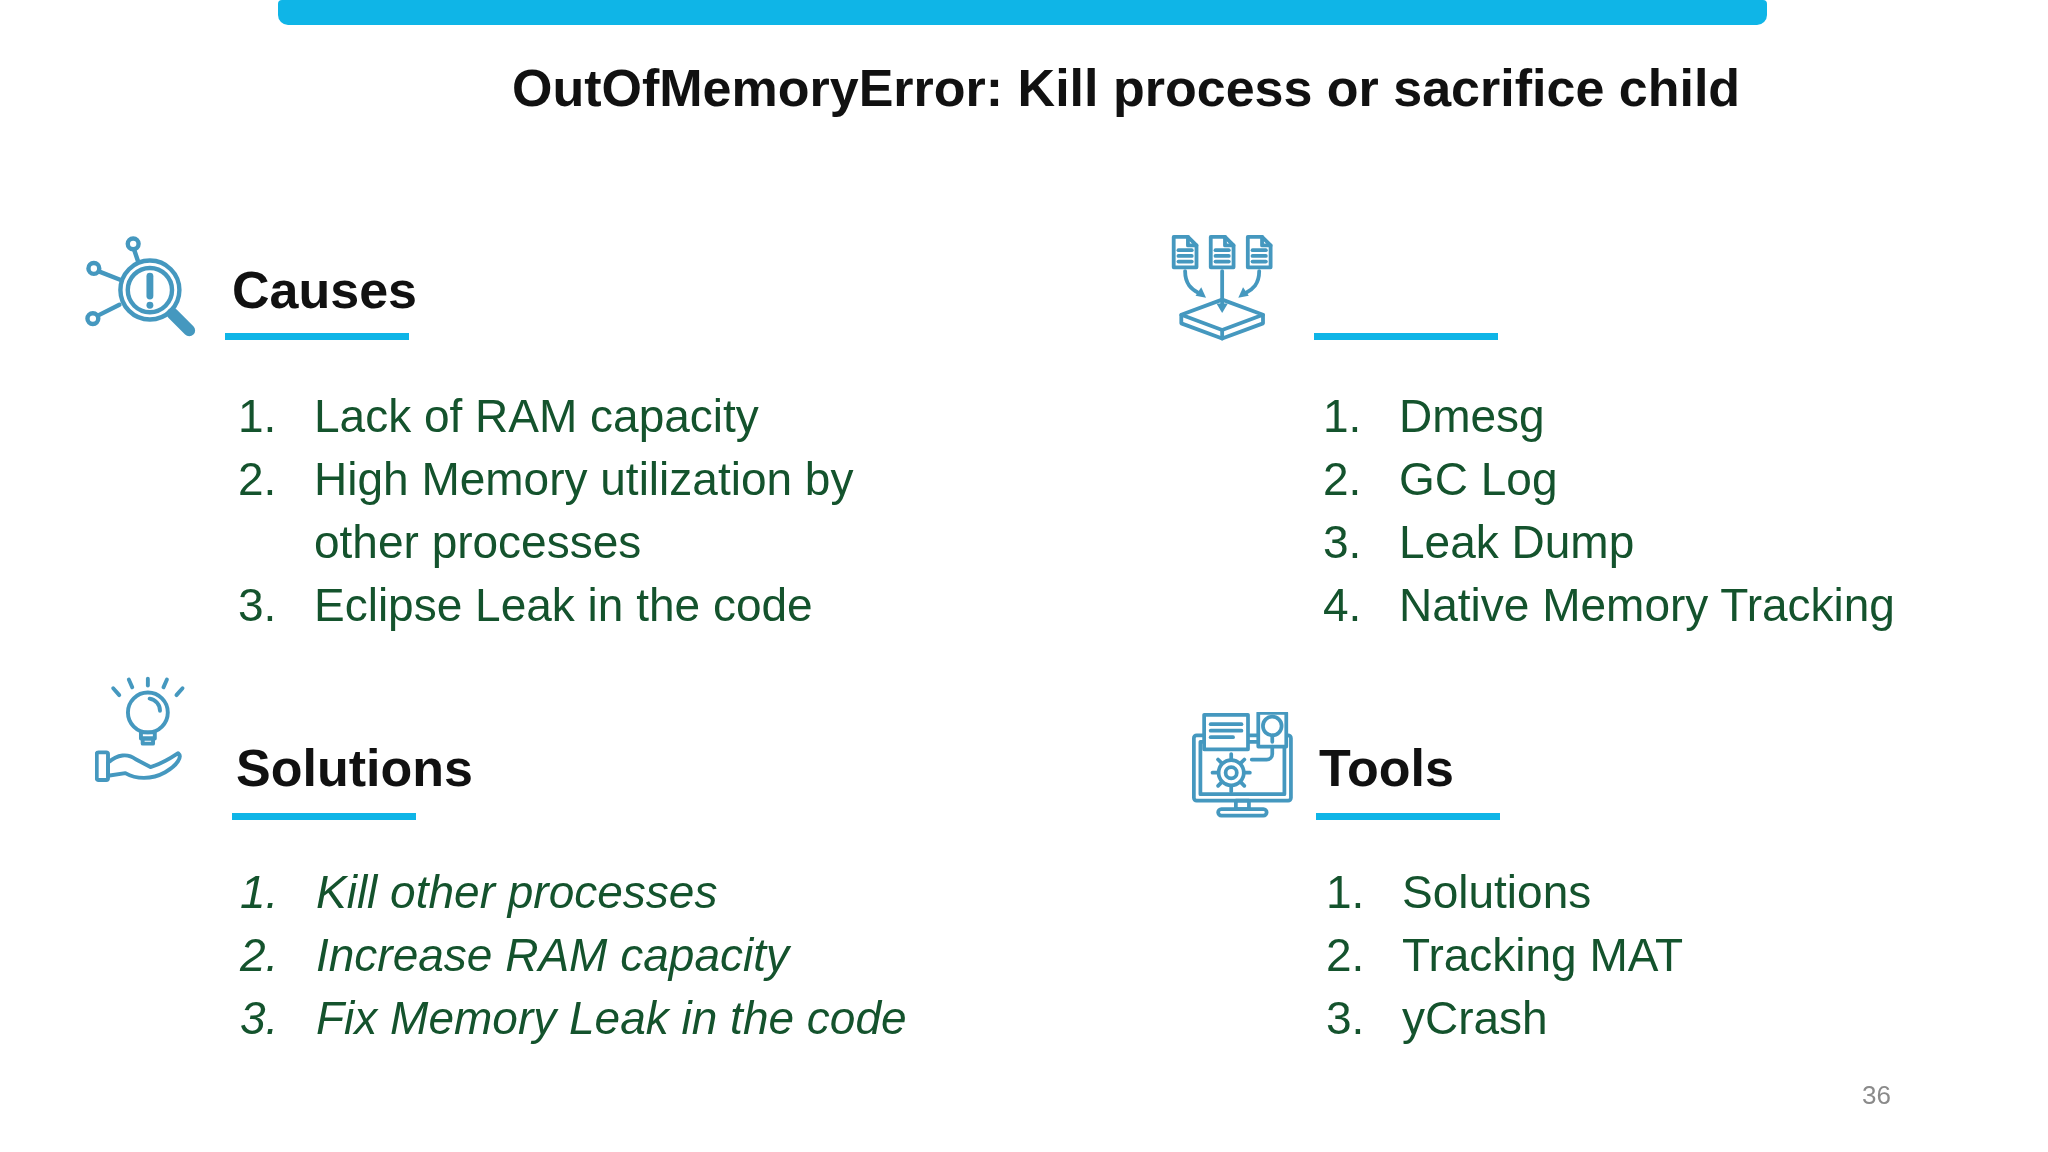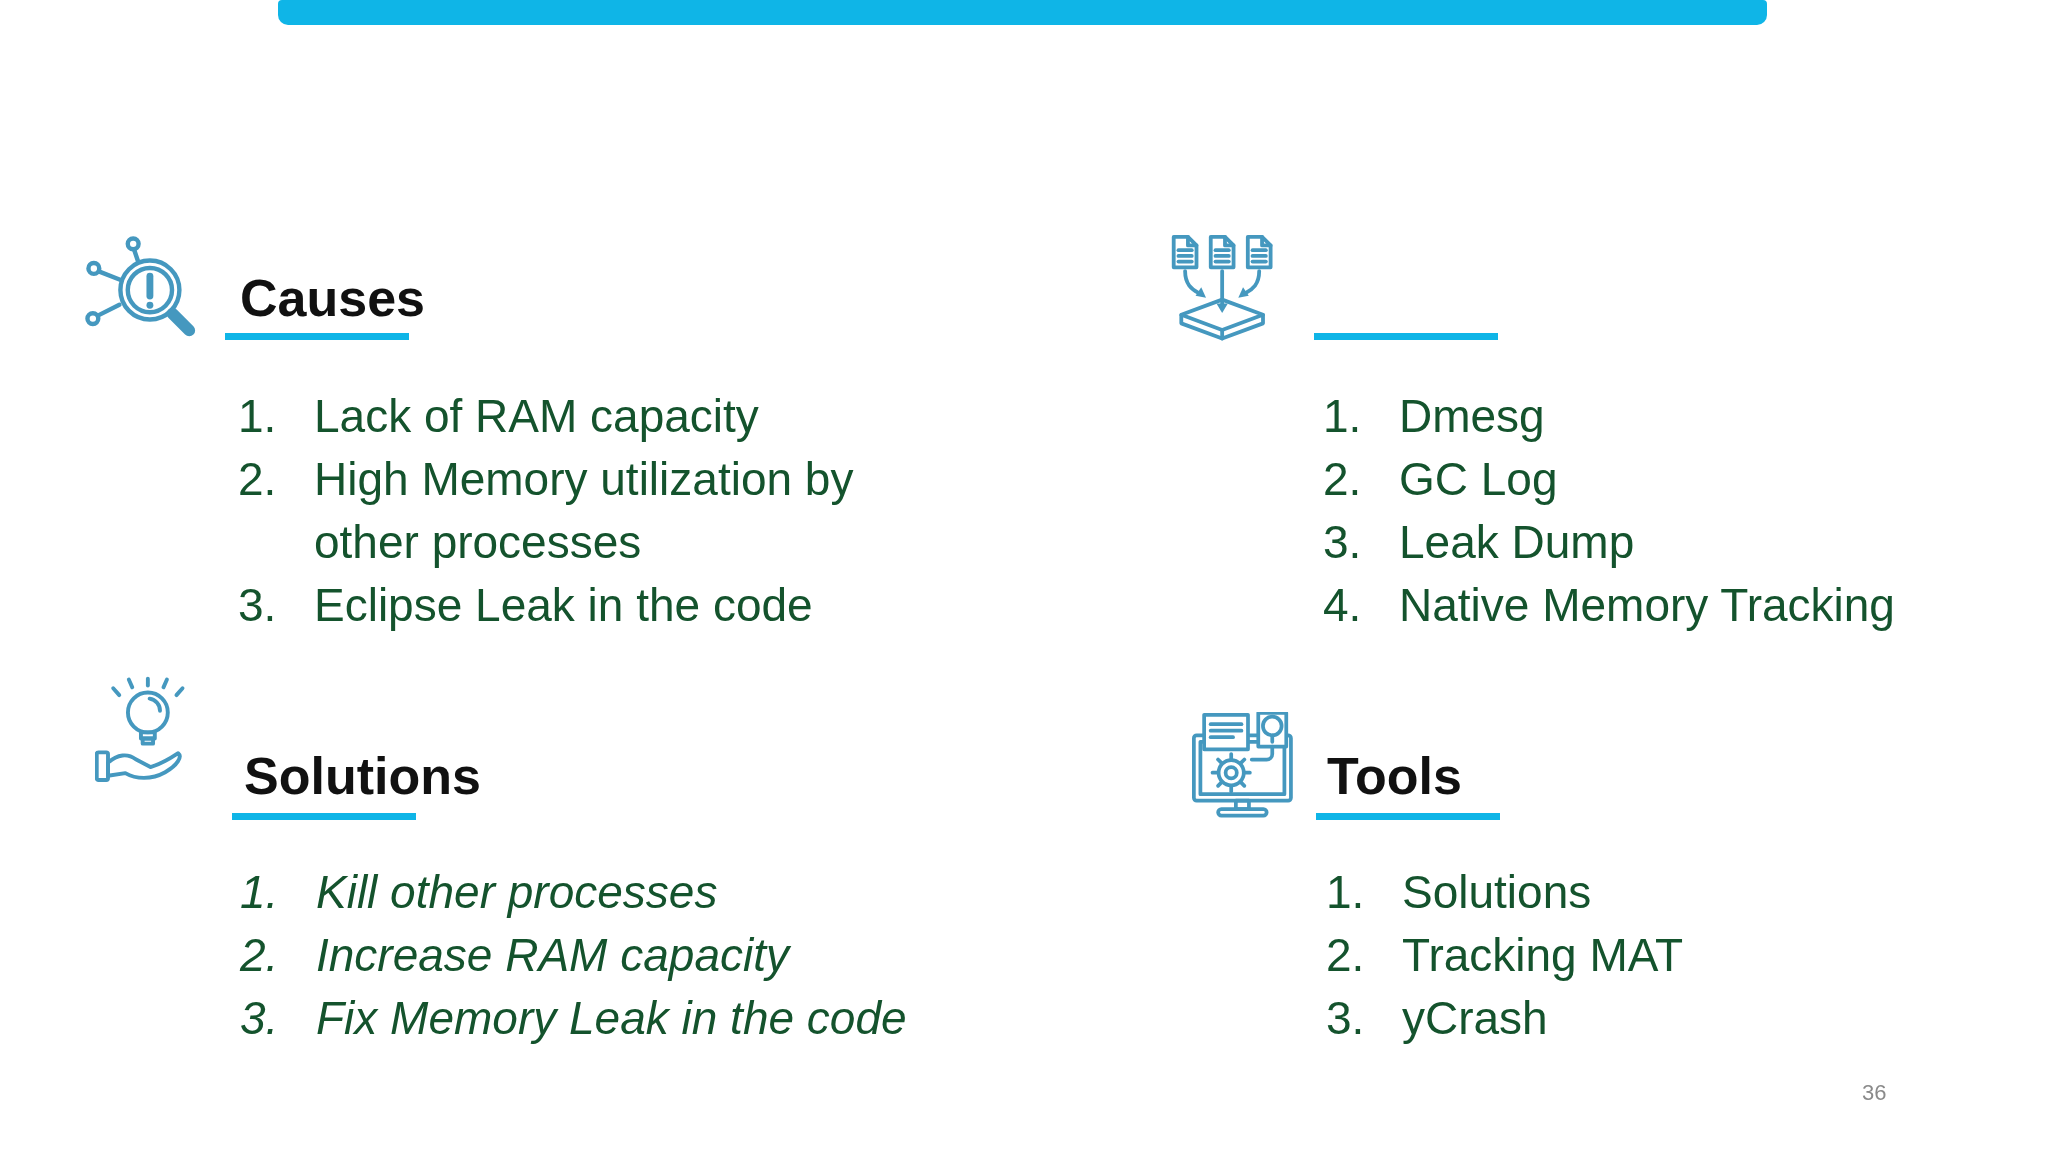--- a/index.html
+++ b/index.html
@@ -12,21 +12,21 @@
     background:var(--accent,#0fb5e7);border-radius:4px 4px 10px 10px;
   }
   .slide-title{
     position:absolute;left:512px;top:59px;margin:0;
     font-size:52px;font-weight:bold;line-height:1.15;color:#111;white-space:nowrap;
   }
   .section{position:absolute;}
   .sec-icon{position:absolute;left:0;top:0;}
   .sec-icon svg{stroke:var(--icon,#4598bf);fill:none;stroke-width:4.5;stroke-linecap:round;stroke-linejoin:round;}
   .sec-title{
-    position:absolute;margin:12px;font-size:52px;font-weight:bold;line-height:1.1;
+    position:absolute;margin:4px;font-size:52px;font-weight:bold;line-height:1.1;
     color:#111;white-space:nowrap;
   }
   .sec-underline{position:absolute;width:184px;height:7px;background:var(--accent,#0fb5e7);}
   ol.list{
     list-style:none;counter-reset:n;position:absolute;margin:8px;padding:0;
     font-size:46px;line-height:63px;color:#14532d;
   }
   ol.list li{counter-increment:n;position:relative;padding-left:76px;}
   ol.list li::before{content:counter(n) ".";position:absolute;left:0;}
   
@@ -40,31 +40,32 @@
   #sec-artifacts ol.list{left:147px;top:142px;width:680px;}
   #sec-solutions{left:95px;top:672px;width:900px;height:420px;}
   #sec-solutions .sec-title{left:137px;top:64px;}
   #sec-solutions .sec-underline{left:137px;top:141px;}
   #sec-solutions ol.list{left:137px;top:181px;width:760px;font-style:italic;}
   #sec-tools{left:1192px;top:712px;width:760px;height:380px;}
   #sec-tools .sec-title{left:123px;top:24px;}
   #sec-tools .sec-underline{left:124px;top:101px;}
   #sec-tools ol.list{left:126px;top:141px;width:620px;}
   .page-number{
-    position:absolute;left:1862px;top:1080px;font-size:22px;
+    position:absolute;left:1862px;top:1080px;font-size:26px;
     color:var(--page,#8a8a8a);
   }
 </style>
 </head>
 <body>
 
 <div class="slide">
 
   <div class="top-bar"></div>
 
+  <h1 class="slide-title">OutOfMemoryError: Kill process or sacrifice child</h1>
 
   <section class="section" id="sec-causes">
     <span class="sec-icon">
       <svg width="118" height="118" viewBox="0 0 120 120" aria-hidden="true">
         <circle cx="49" cy="9" r="5.5"></circle>
           <line x1="50" y1="15" x2="54" y2="27"></line>
         <circle cx="9" cy="34" r="5.5"></circle>
           <line x1="14" y1="37" x2="37" y2="46"></line>
         <circle cx="8" cy="85" r="5.5"></circle>
           <line x1="13" y1="82" x2="35" y2="71"></line>

